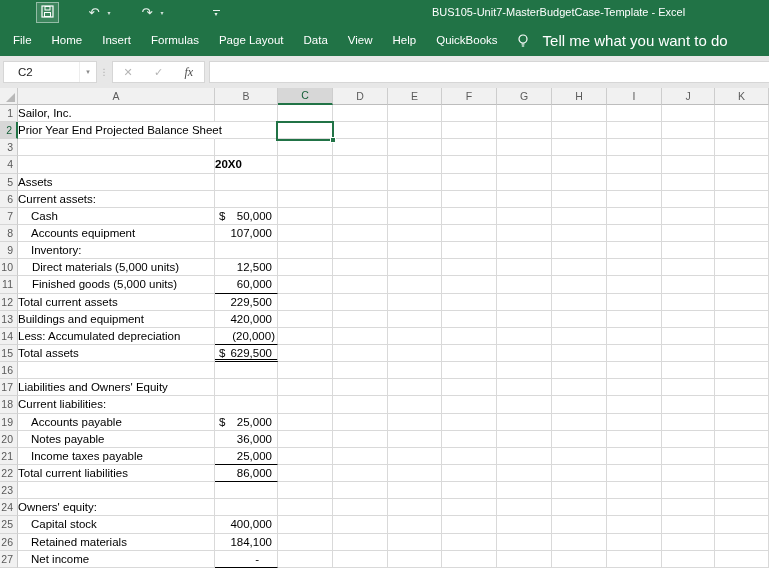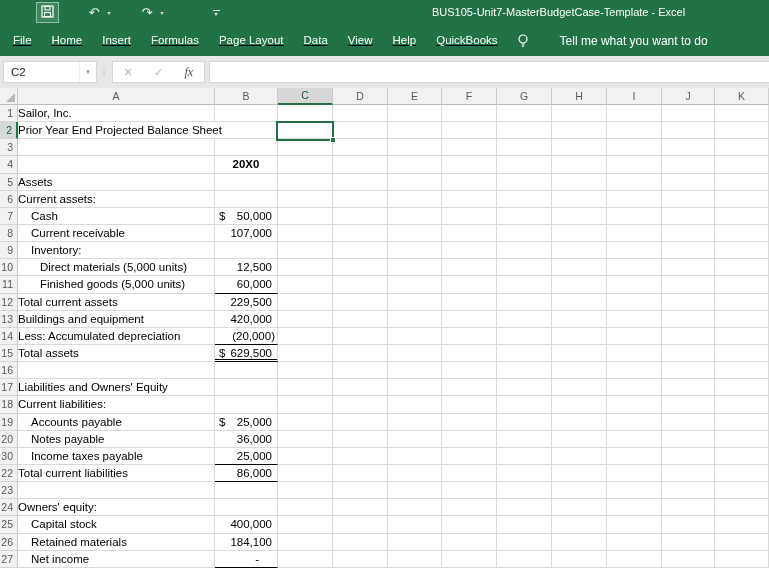--- a/index.html
+++ b/index.html
@@ -16,30 +16,30 @@
   .redo-btn { left:137px; width:20px; font-family:"DejaVu Sans",sans-serif; font-size:13px; color:#e8f1ec; }
   .redo-caret { left:157px; width:10px; font-size:6px; color:#cfe0d7; }
   .custom-btn { left:208px; width:16px; flex-direction:column; }
   .custom-bar { width:7px; border-top:1px solid #e8f1ec; margin-bottom:1px; }
   .custom-caret { font-size:6px; color:#e8f1ec; line-height:4px; }
   .win-title { position:absolute; left:432px; top:0; height:25px; line-height:25px;
                color:#ffffff; font-size:11px; white-space:nowrap; }
 
   
   .ribbon { height:31px; background:#217346; display:flex; align-items:center; }
-  .tabs { display:flex; margin-left:3px;text-decoration:underline; }
+  .tabs { display:flex; margin-left:3px; }
   .tab { padding:0 10px; color:#fff; font-size:11.5px; line-height:31px; white-space:nowrap; cursor:default; }
-  .tellme { display:flex; align-items:center; margin-left:23px; color:#fff; font-size:12px; white-space:nowrap;text-align:right; }
+  .tellme { display:flex; align-items:center; margin-left:6px; color:#fff; font-size:15px; white-space:nowrap;text-align:right; }
   .bulb { margin:0 7px 0 8px; display:flex; }
 
   
   .fbar { height:32px; background:#e7e7e7; display:flex; align-items:center; position:relative; }
   .namebox { position:absolute; left:3px; top:5px; width:94px; height:22px; background:#fff;
              border:1px solid #d6d6d6; display:flex; align-items:center; font-size:11.5px; color:#222; }
-  .namebox .nb-val { padding-left:7px; flex:1; }
+  .namebox .nb-val { padding-left:14px; flex:1; }
   .nb-caret { width:17px; text-align:center; color:#8a8a8a; font-size:7px; border-left:1px solid #ededed; line-height:20px; }
   .fdots { position:absolute; left:99px; top:5px; height:22px; width:10px; color:#ababab;
            font-size:9px; line-height:22px; text-align:center; letter-spacing:0; }
   .fbtns { position:absolute; left:112px; top:5px; width:93px; height:22px; background:#fff;
            border:1px solid #d6d6d6; display:flex; align-items:center; }
   .fbtn { flex:1; text-align:center; font-size:11px; color:#b5b5b5; cursor:default; }
   .fbtn.fx { color:#4d4d4d; font-family:"Liberation Serif",serif; font-style:italic; font-size:12px; }
   .finput { position:absolute; left:209px; top:5px; right:0; height:22px; background:#fff;
             border:1px solid #d6d6d6; border-right:none; font-size:11.5px; line-height:20px; padding-left:5px; color:#000; }
 
@@ -60,27 +60,27 @@
   
   .sheet-body { position:relative; background:#fff; }
   .row { display:flex; height:17.15px; }
   .row-header { background:#f1f1f1; color:#595959; font-size:10.5px; text-align:right; padding-right:4px;
                 line-height:17px; border-right:1px solid #c9c9c9; border-bottom:1px solid #d6d6d6; cursor:default; }
   .row-header.sel { background:#d7d7d7; color:#17603a; border-right:2px solid #217346; }
   .cell { border-right:1px solid #d9d9d9; border-bottom:1px solid #d9d9d9; font-size:11.5px;
           line-height:16.5px; color:#000; position:relative; cursor:default; }
   .a-cell .txt { display:inline-block; white-space:nowrap; padding-left:0; position:relative; z-index:2; }
   .a-cell.ind1 .txt { padding-left:13px; }
-  .a-cell.ind2 .txt { padding-left:22px; }
+  .a-cell.ind2 .txt { padding-left:14px; }
   .a-cell.ovf { border-right-color:transparent; z-index:2; }
   .b-cell .dollar { position:absolute; left:4px; top:0; }
   .b-cell .val { position:absolute; right:5px; top:0; white-space:nowrap; }
   .b-cell .val.paren { right:2px; }
   .b-cell .val.dash { right:18px; }
-  .b-cell .val.ctr { left:0; right:0; text-align:center; }
+  .b-cell .val.ctr { left:0; right:0; }
   .b-cell .val.bold { font-weight:700; }
   .b-cell.ul-single { border-bottom:1px solid #000; }
   .b-cell.ul-double { border-bottom:3px double #000; }
 
   
   .sel-outline { position:absolute; left:276px; top:16px; width:58px; height:19.5px;
                  border:2px solid #217346; pointer-events:none; z-index:3; }
   .fill-handle { position:absolute; right:-4px; bottom:-4px; width:6px; height:6px;
                  background:#217346; border:1px solid #fff; pointer-events:auto; }
 </style>
@@ -273,21 +273,21 @@
       <div class="cell c-E"></div>
       <div class="cell c-F"></div>
       <div class="cell c-G"></div>
       <div class="cell c-H"></div>
       <div class="cell c-I"></div>
       <div class="cell c-J"></div>
       <div class="cell c-K"></div>
     </div>
     <div class="row">
       <div class="row-header c-RH">8</div>
-      <div class="cell a-cell c-A ind1"><span class="txt">Current receivable</span></div>
+      <div class="cell a-cell c-A ind1"><span class="txt">Accounts equipment</span></div>
       <div class="cell b-cell c-B">
         <span class="val">107,000</span>
       </div>
       <div class="cell c-C"></div>
       <div class="cell c-D"></div>
       <div class="cell c-E"></div>
       <div class="cell c-F"></div>
       <div class="cell c-G"></div>
       <div class="cell c-H"></div>
       <div class="cell c-I"></div>
@@ -474,21 +474,21 @@
       <div class="cell c-D"></div>
       <div class="cell c-E"></div>
       <div class="cell c-F"></div>
       <div class="cell c-G"></div>
       <div class="cell c-H"></div>
       <div class="cell c-I"></div>
       <div class="cell c-J"></div>
       <div class="cell c-K"></div>
     </div>
     <div class="row">
-      <div class="row-header c-RH">30</div>
+      <div class="row-header c-RH">21</div>
       <div class="cell a-cell c-A ind1"><span class="txt">Income taxes payable</span></div>
       <div class="cell b-cell c-B ul-single">
         <span class="val">25,000</span>
       </div>
       <div class="cell c-C"></div>
       <div class="cell c-D"></div>
       <div class="cell c-E"></div>
       <div class="cell c-F"></div>
       <div class="cell c-G"></div>
       <div class="cell c-H"></div>

